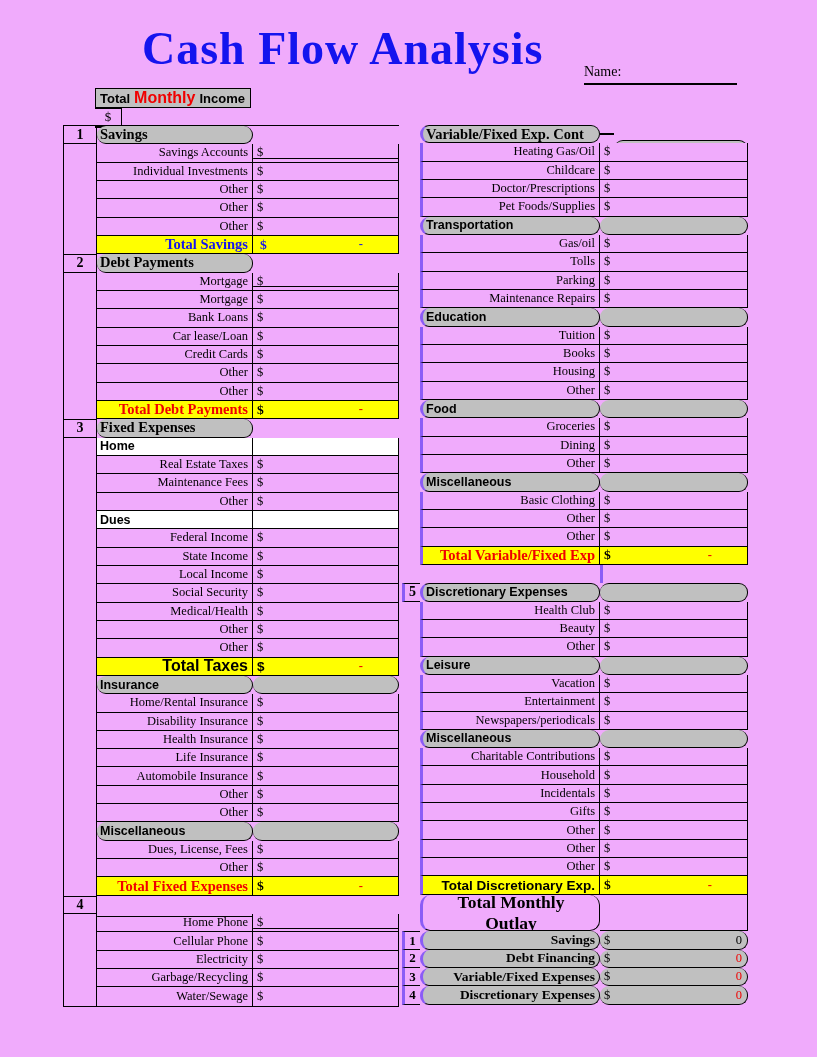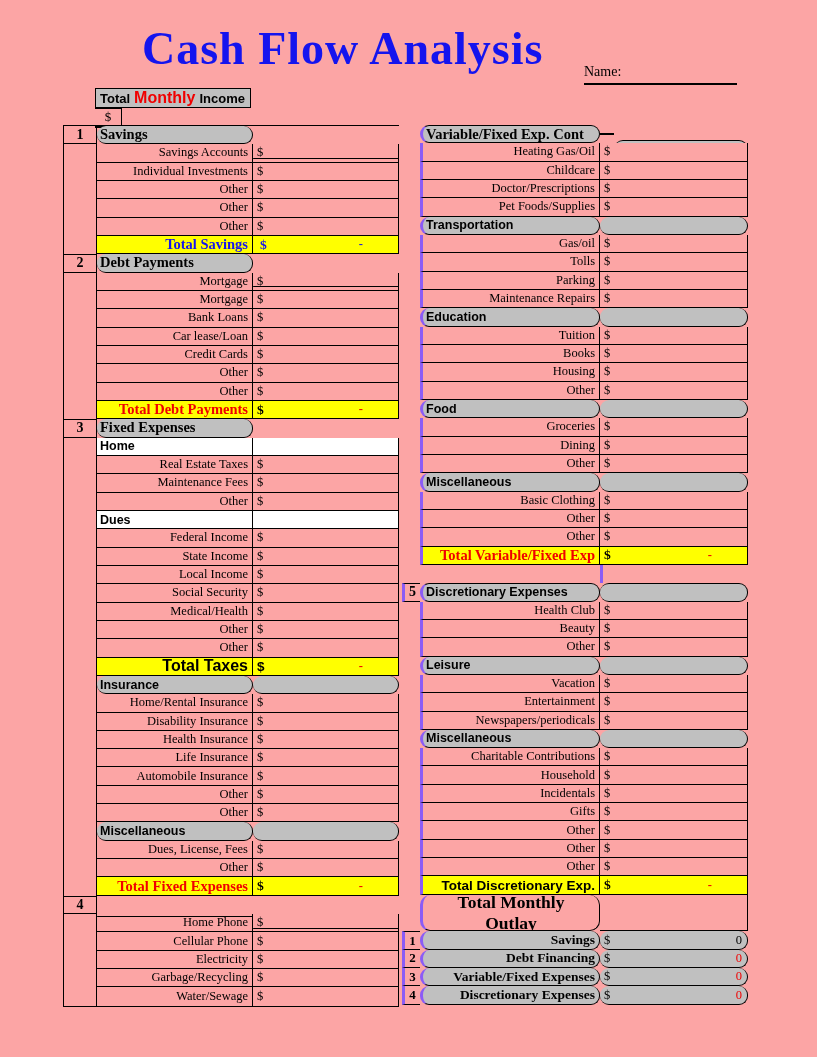--- a/index.html
+++ b/index.html
@@ -1,16 +1,16 @@
 <!DOCTYPE html>
 <html style="--gray: #c0c0c0; --yellow: #ffff00; --blue: #1414ee; --red: #f00000;"><head>
 <meta charset="utf-8">
 <style>
   html,body{margin:0;padding:0;background:#fff;}
-  .page{position:relative;width:817px;height:1057px;background:#fca5a5;overflow:hidden;
+  .page{position:relative;width:817px;height:1057px;background:#f0abfc;overflow:hidden;
         font-family:"Liberation Serif",serif;color:#000;}
   .title{position:absolute;left:142px;top:22px;font-size:46px;font-weight:bold;
          color:var(--blue);letter-spacing:1px;}
   .name-block{position:absolute;left:584px;top:64px;width:153px;border-bottom:2px solid #000;
               padding-bottom:3px;font-size:14px;}
   
   .income-row{position:absolute;left:95px;top:88px;display:flex;height:19px;flex-direction:column;}
   .inc-label{width:156px;background:var(--gray);border:1.5px solid #000;box-sizing:border-box;
              display:flex;align-items:center;padding-left:4px;
              font-family:"Liberation Sans",sans-serif;font-weight:bold;font-size:13px;white-space:nowrap;}

